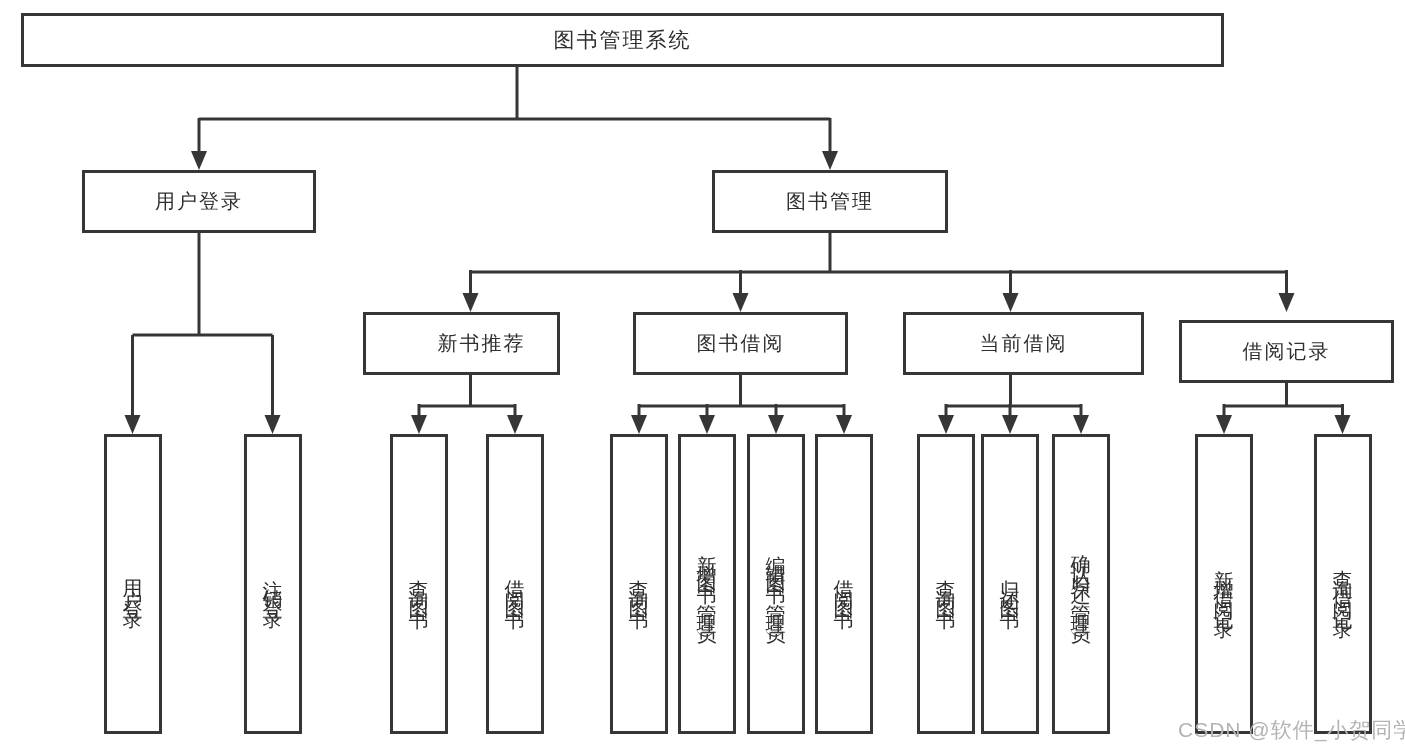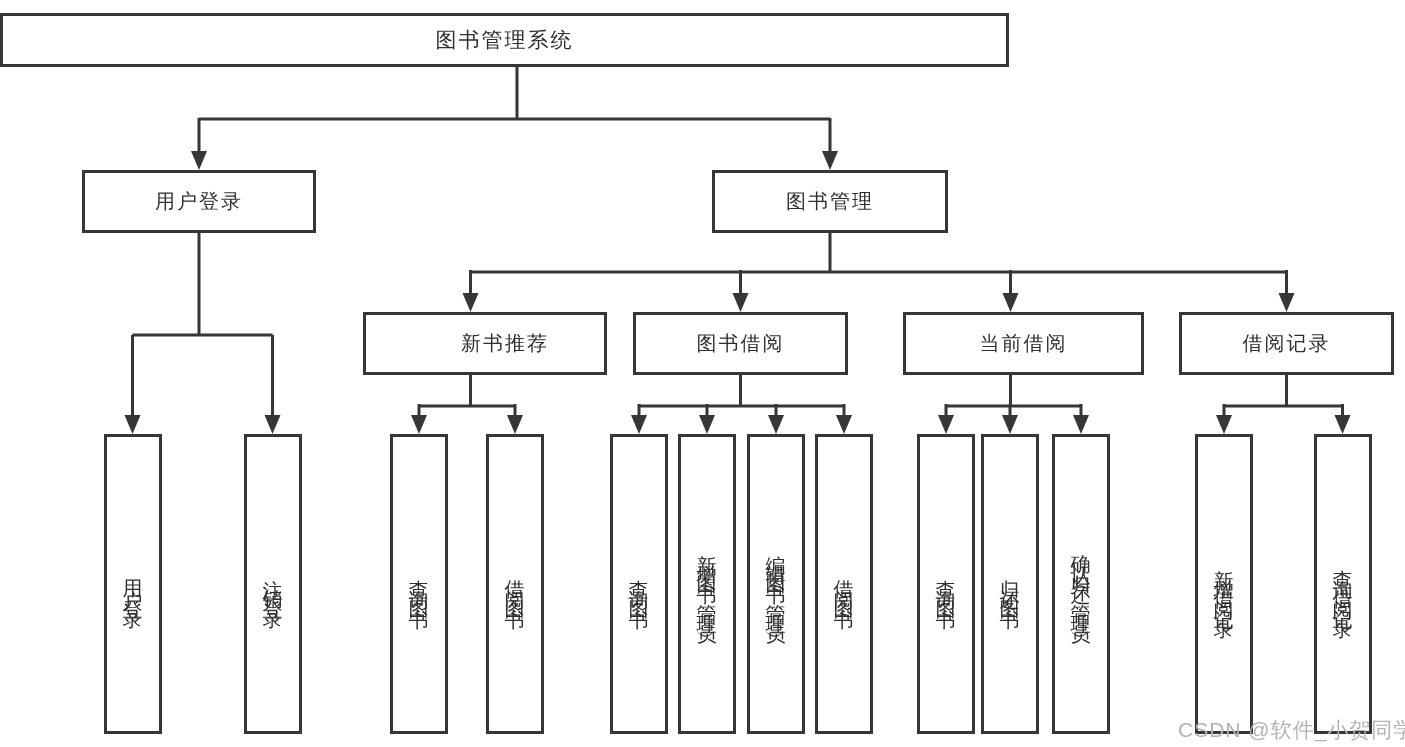--- a/index.html
+++ b/index.html
@@ -41,29 +41,29 @@
     font-size: 21px;
   }
   .vlabel {
     writing-mode: vertical-rl;
     text-orientation: mixed;
     font-size: 20px;
     letter-spacing: 10px;
     line-height: 1;
   }
   
-  .root-box   { left: 0;   top: 13px;  width: 1009px; height: 54px; }
+  .root-box   { left: 21px;   top: 13px;  width: 1203px; height: 54px; }
   .lvl2       { top: 170px; height: 63px; }
   .b-login    { left: 82px;  width: 234px; }
   .b-bookmgmt { left: 712px; width: 236px; font-family: Liberation Serif, serif; }
   .lvl3       { top: 312px; height: 63px; }
-  .b-newbook  { left: 363px;  width: 244px; padding-left: 40px; }
+  .b-newbook  { left: 363px;  width: 197px; padding-left: 40px; }
   .b-borrow   { left: 633px;  width: 215px; text-align: right; }
   .b-current  { left: 903px;  width: 241px; }
-  .b-records  { left: 1179px; width: 215px; }
+  .b-records  { left: 1179px; width: 215px; margin-top: 8px; }
   .leaf       { top: 434px; height: 300px; width: 58px; }
   .l-1a { left: 104px; }  .l-1b { left: 244px; }
   .l-2a { left: 390px; }  .l-2b { left: 486px; }
   .l-3a { left: 610px; }  .l-3b { left: 678px; }  .l-3c { left: 747px; }  .l-3d { left: 815px; }
   .l-4a { left: 917px; }  .l-4b { left: 981px; }  .l-4c { left: 1052px; }
   .l-5a { left: 1195px; } .l-5b { left: 1314px; }
   .watermark {
     position: absolute;
     left: 1178px;
     top: 716px;

